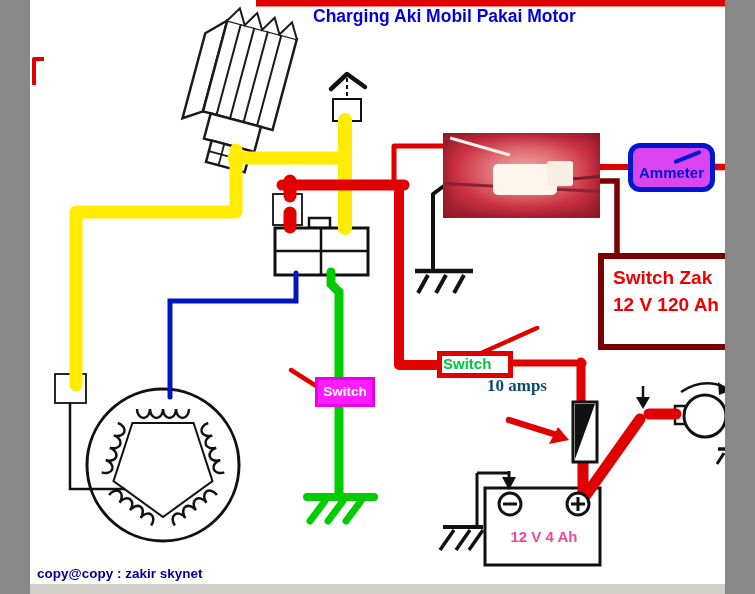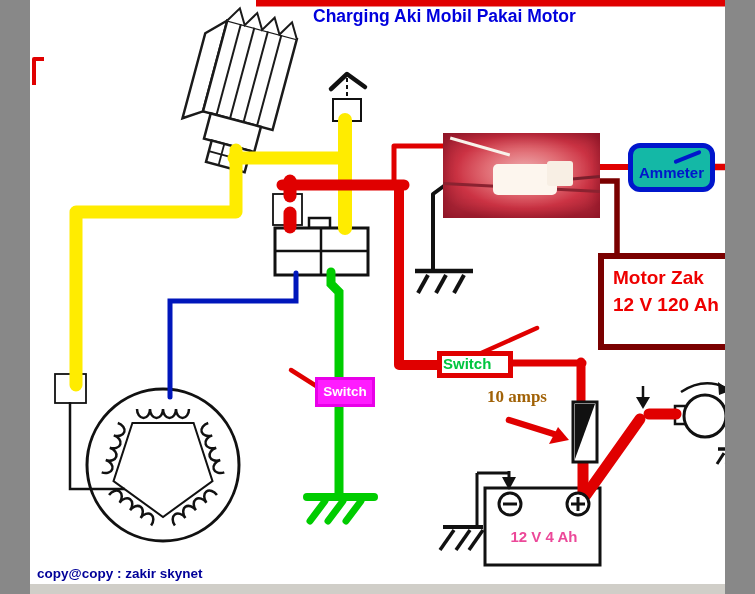--- a/index.html
+++ b/index.html
@@ -16,41 +16,41 @@
   .photo { left:413px; top:133px; width:157px; height:85px;
     background: radial-gradient(ellipse 95px 52px at 52% 45%, #f0b0b2 0%, #e06a72 42%, #cc3344 72%, #a82435 100%);
     box-shadow: inset 0 0 16px rgba(110,0,20,.6);
   }
   .photo .conn1 { position:absolute; left:50px; top:31px; width:64px; height:31px; background:#fdf6ee; border-radius:5px; }
   .photo .conn2 { position:absolute; left:104px; top:28px; width:26px; height:25px; background:#f8efe4; border-radius:3px; }
   .photo .w1 { position:absolute; left:0px; top:53px; width:157px; height:3px; background:#8a2230; transform:rotate(3deg); }
   .photo .w2 { position:absolute; left:112px; top:44px; width:45px; height:3px; background:#7a1f2c; transform:rotate(-5deg); }
   .photo .w3 { position:absolute; left:6px; top:12px; width:62px; height:3px; background:#f8f2ea; transform:rotate(16deg); }
 
-  .ammeter { left:598px; top:143px; width:87px; height:49px; background:#14b8a6;
+  .ammeter { left:598px; top:143px; width:87px; height:49px; background:#d946ef;
     border:5px solid #0016cc; border-radius:12px; }
   .ammeter .lbl { position:absolute; left:0; right:0; top:16px; text-align:center;
     font-size:15px; font-weight:bold; color:#0016cc; }
   .ammeter .needle { position:absolute; left:40px; top:7px; width:29px; height:4px;
     background:#0016cc; border-radius:2px; transform:rotate(-22deg); }
 
   .carbattery { left:568px; top:253px; width:163px; height:97px; background:#fff;
     border:6px solid #7a0000; padding:5px 0 0 9px;
     font-size:19px; font-weight:bold; color:#ee0000; line-height:27px; white-space:nowrap; }
 
   .mag-switch { left:285px; top:377px; width:60px; height:30px; background:#ff1cff;
     border:3px solid #e800e8; color:#ffffff; font-size:13.5px; font-weight:bold;
     text-align:center; line-height:23px; }
 
   .red-switch { left:407px; top:351px; width:76px; height:27px; background:#ffffff;
     border:5px solid #e00000; color:#00c53f; font-size:15px; font-weight:bold;
     line-height:16px; padding-left:1px; white-space:nowrap; }
 
-  .amps { left:457px; top:387px; font-family:"Liberation Serif", serif;
-    font-size:17px; font-weight:bold; color:#a16207; }
+  .amps { left:457px; top:376px; font-family:"Liberation Serif", serif;
+    font-size:17px; font-weight:bold; color:#0c4a6e; }
 
   .smallbatt-lbl { left:468px; top:528px; width:92px; text-align:center;
     font-size:15px; font-weight:bold; color:#ec4899; }
 
   .copyright { left:7px; top:566px; font-size:13.5px; font-weight:bold; color:#000099; }
 
   .bottomband { left:0; top:584px; width:755px; height:10px; background:#d0cec8; }
 </style>
 </head>
 <body>
@@ -201,21 +201,21 @@
   </div>
 
   <div class="abs title">Charging Aki Mobil Pakai Motor</div>
 
   <div class="abs ammeter">
     <div class="needle"></div>
     <div class="lbl">Ammeter</div>
   </div>
 
   <div class="abs carbattery">
-    <div>Motor Zak</div>
+    <div>Switch Zak</div>
     <div>12 V 120 Ah</div>
   </div>
 
   <div class="abs mag-switch">Switch</div>
 
   <div class="abs red-switch">Switch</div>
 
   <div class="abs amps">10 amps</div>
 
   <div class="abs smallbatt-lbl">12 V 4 Ah</div>

